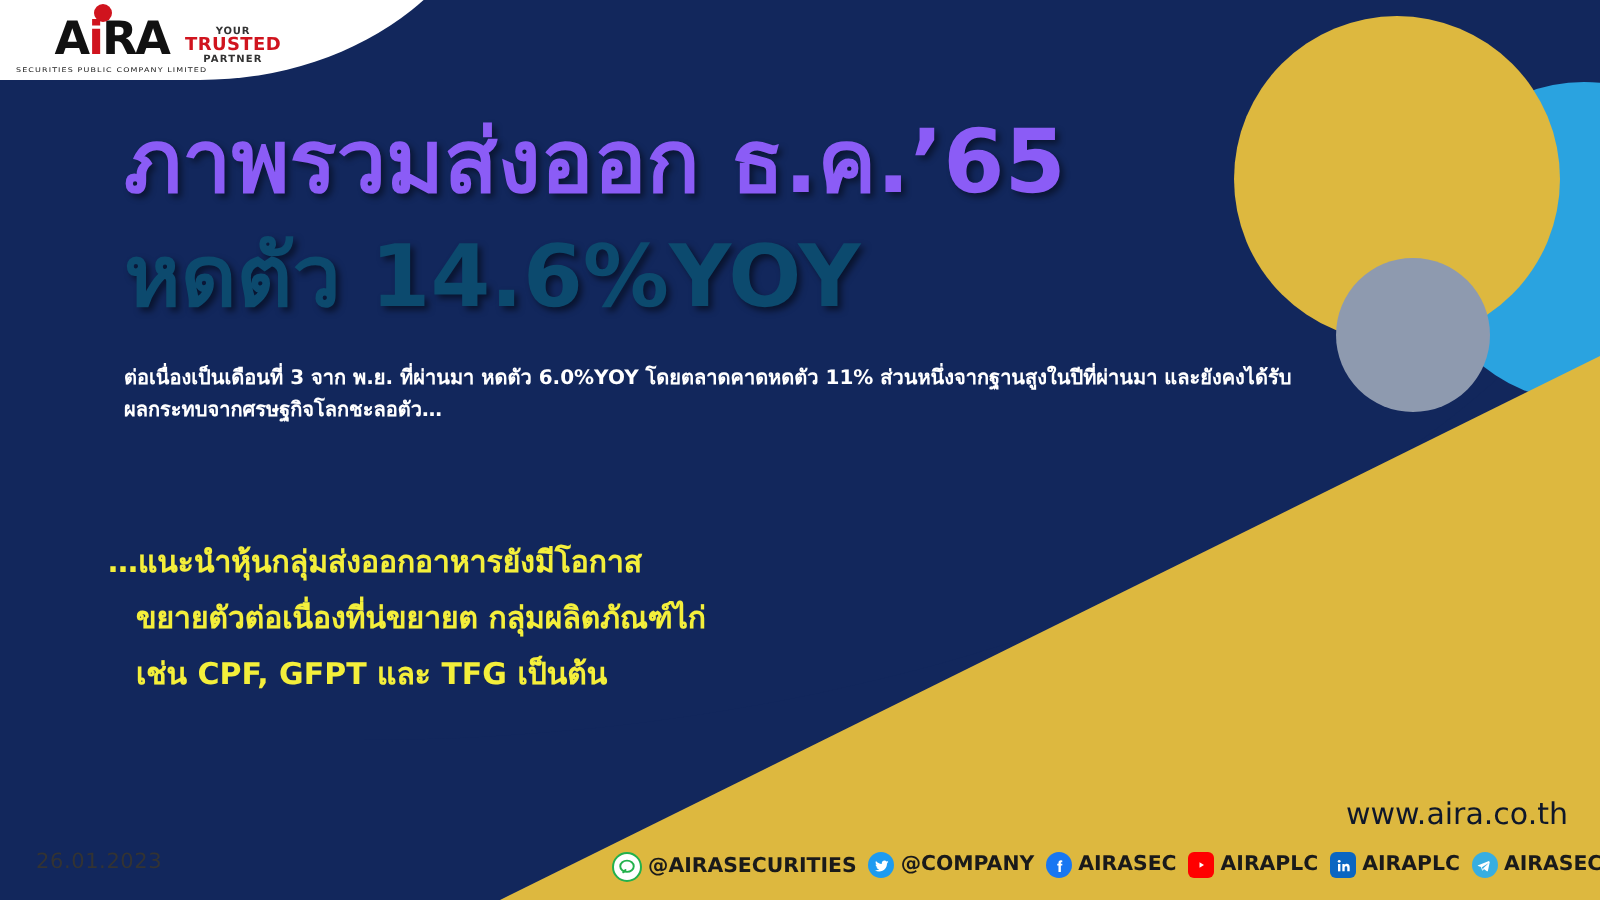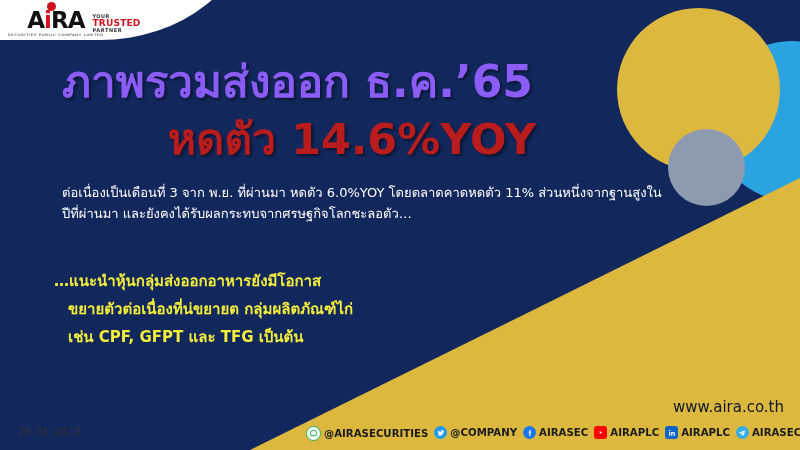--- a/index.html
+++ b/index.html
@@ -51,40 +51,39 @@
   .logo-word .i-red{color:#d0141e;}
   .logo-dot{
     position:absolute;left:20px;top:-7px;width:9px;height:9px;border-radius:50%;
     background:#d0141e;
   }
   .logo-sub{
     font-size:3.2px;letter-spacing:.45px;color:#222;margin-top:1px;
     font-family:"DejaVu Sans","Liberation Sans",sans-serif;white-space:nowrap;
     transform:scaleX(1.25);transform-origin:left center;
   }
-  .logo-tag{display:flex;flex-direction:column;line-height:1;}
+  .logo-tag{display:flex;flex-direction:column;align-items:center;line-height:1;}
   .tag-your{font-size:5px;color:#333;font-weight:bold;letter-spacing:.4px;}
   .tag-trusted{font-size:9px;color:#d0141e;font-weight:bold;letter-spacing:.2px;}
   .tag-partner{font-size:5px;color:#333;font-weight:bold;letter-spacing:.6px;}
 
   
   .headline1{
     position:absolute;left:62px;top:58px;width:580px;
     font-size:44px;font-weight:bold;color:#8b5cf6;line-height:1.1;
     text-shadow:2px 2px 3px rgba(0,0,0,.45);
   }
   .headline2{
     position:absolute;left:62px;top:116px;width:580px;
-    font-size:43px;font-weight:bold;color:#b91c1c;line-height:1.1;
+    font-size:43px;font-weight:bold;color:#0c4a6e;line-height:1.1;
     text-shadow:2px 2px 3px rgba(0,0,0,.5);
-    text-align:center;
   }
   .body-p{
     position:absolute;left:62px;top:182px;width:600px;
-    font-size:13px;color:#ffffff;line-height:1.62;font-weight:normal;
+    font-size:10px;color:#ffffff;line-height:1.62;font-weight:bold;
   }
   .reco{
     position:absolute;left:54px;top:268px;width:520px;
     font-size:15px;color:#f4ef3b;font-weight:bold;line-height:1.85;
   }
   .reco-l2{padding-left:14px;}
   .reco-l3{padding-left:14px;}
 
   
   .date{

